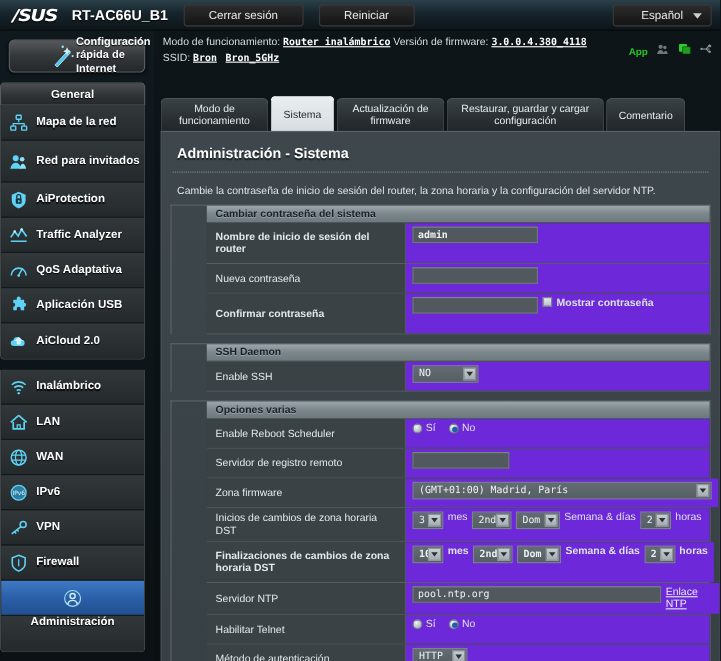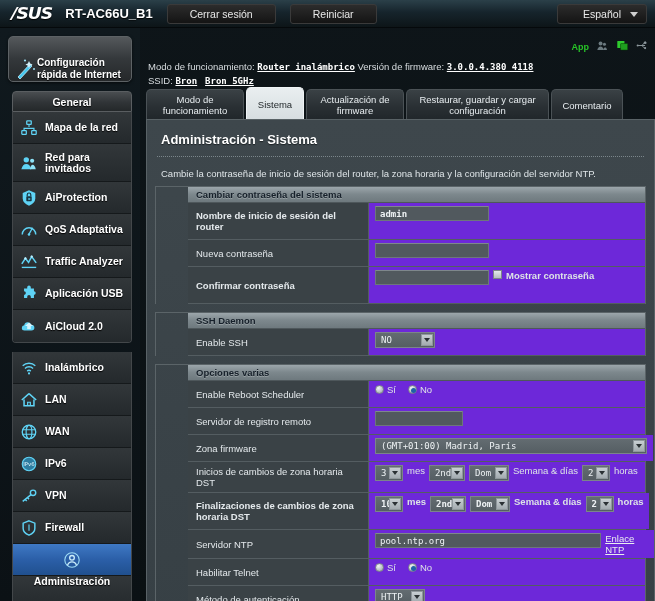--- a/index.html
+++ b/index.html
@@ -62,36 +62,37 @@
     border-top: 5px solid #cfcfcf;
   }
 
   
   .sidebar {
     position: absolute; left: 0; top: 28px; width: 140px; height: 573px;
     background: linear-gradient(180deg,#10191e 0%,#0b1115 100%);
   }
   .quick-setup {
     margin: 8px 8px 0 8px;
-    height: 46px;
+    height: 30px;
     background: linear-gradient(180deg,#55595c 0%,#34383b 50%,#25282a 100%);
     border: 1px solid #5d6265; border-radius: 5px;
-    display: flex; align-items: flex-end;
+    display: flex; align-items: center;
     box-shadow: 0 1px 3px rgba(0,0,0,.6);
     cursor: pointer;
+    padding-left: 32px;
   }
   .qs-icon {
     width: 30px; margin-left: 4px;
     display: flex; align-items: center; justify-content: center;
   }
   .qs-label {
     color: #ffffff; font-size: 10px; font-weight: bold; line-height: 12px;
     text-shadow: 0 1px 1px #000;
   }
-  .menu-group { margin: 9px 8px 0 12px; }
+  .menu-group { margin: 9px 8px 0 0; }
   .group-title {
     height: 21px;
     background: linear-gradient(180deg,#4a4e51 0%,#303437 55%,#24282a 100%);
     border: 1px solid #5a5e61;
     border-radius: 4px 4px 0 0;
     color: #fff; font-size: 10.5px; font-weight: bold;
     display: flex; align-items: center; justify-content: center;
     text-shadow: 0 1px 1px #000;
   }
   .menu-items {
@@ -121,21 +122,21 @@
   }
   .menu-item.tall { height: 38px; }
 
   
   .main {
     position: absolute; left: 140px; top: 28px;
     width: 515px; height: 573px;
   }
   .status-line {
     padding: 4px 0 0 8px; height: 30px;
-    color: #d8dde0; font-size: 9.5px; line-height: 13px; margin-top: 28px;
+    color: #d8dde0; font-size: 9.5px; line-height: 13px;
   }
   .mono-u {
     font-family: "DejaVu Sans Mono", monospace;
     font-size: 9px; color: #ffffff;
     text-decoration: underline; font-weight: bold;
   }
   .status-icons {
     position: absolute; right: 6px; top: 10px;
     display: flex; align-items: center; gap: 7px;
   }
@@ -352,37 +353,37 @@
               <rect x="7" y="8" width="6" height="5.5" rx="0.8" fill="#17333f"></rect>
               <path d="M8 8 v-1.6 a2 2 0 0 1 4 0 V8" fill="none" stroke="#17333f" stroke-width="1.3"></path>
               <polygon points="9.4,9.6 12,11 9.4,12.4" fill="#5fd3f5"></polygon>
             </svg>
           </span>
           <span class="mi-label">AiProtection</span>
         </div>
         <div class="menu-item">
           <span class="mi-icon">
             <svg width="18" height="18" viewBox="0 0 20 20">
-              <path d="M2.5 15 a7.5 7.5 0 0 1 15 0" fill="none" stroke="#5fd3f5" stroke-width="1.6"></path>
-              <path d="M10 14.5 L14 7.5" stroke="#5fd3f5" stroke-width="1.5"></path>
-              <circle cx="10" cy="15" r="1.4" fill="#5fd3f5"></circle>
-            </svg>
-          </span>
-          <span class="mi-label">QoS Adaptativa</span>
-        </div>
-        <div class="menu-item">
-          <span class="mi-icon">
-            <svg width="18" height="18" viewBox="0 0 20 20">
               <path d="M2 12 L6 6 L9.5 10.5 L13 4 L18 11" fill="none" stroke="#5fd3f5" stroke-width="1.7"></path>
               <path d="M2 16 h16" stroke="#5fd3f5" stroke-width="1.5"></path>
               <circle cx="6" cy="6" r="1.3" fill="#bfeefc"></circle>
               <circle cx="13" cy="4" r="1.3" fill="#bfeefc"></circle>
             </svg>
           </span>
           <span class="mi-label">Traffic Analyzer</span>
+        </div>
+        <div class="menu-item">
+          <span class="mi-icon">
+            <svg width="18" height="18" viewBox="0 0 20 20">
+              <path d="M2.5 15 a7.5 7.5 0 0 1 15 0" fill="none" stroke="#5fd3f5" stroke-width="1.6"></path>
+              <path d="M10 14.5 L14 7.5" stroke="#5fd3f5" stroke-width="1.5"></path>
+              <circle cx="10" cy="15" r="1.4" fill="#5fd3f5"></circle>
+            </svg>
+          </span>
+          <span class="mi-label">QoS Adaptativa</span>
         </div>
         <div class="menu-item">
           <span class="mi-icon">
             <svg width="18" height="18" viewBox="0 0 20 20">
               <path d="M8 2.5 a2 2 0 0 1 4 0 v1.5 h3.5 v3 a2 2 0 0 1 0 4 v3.5 h-3.5 v-1.5 a2 2 0 0 0 -4 0 v1.5 H4.5 V11 a2 2 0 0 0 0 -4 V4 H8 Z" fill="#5fd3f5"></path>
             </svg>
           </span>
           <span class="mi-label">Aplicación USB</span>
         </div>
         <div class="menu-item">

